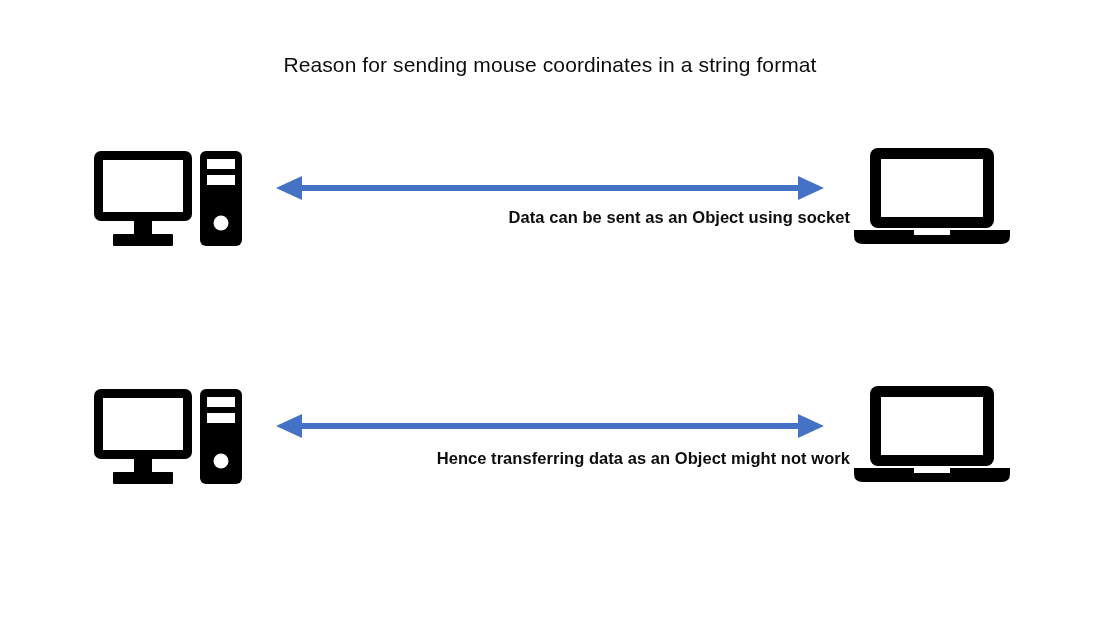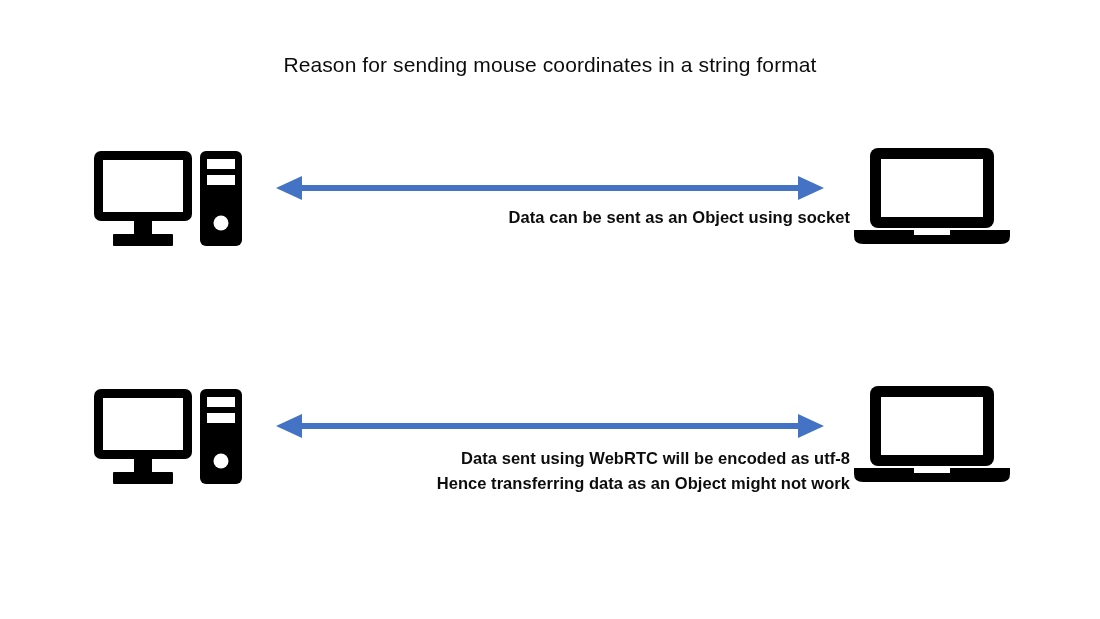--- a/index.html
+++ b/index.html
@@ -160,18 +160,17 @@
     <div class="laptop-icon">
       <svg viewBox="0 0 160 112" width="160" height="112" aria-hidden="true">
         <rect x="18" y="10" width="124" height="80" rx="8" ry="8" fill="#000000"></rect>
         <rect x="29" y="21" width="102" height="58" fill="#ffffff"></rect>
         <path d="M2,92 L62,92 L62,97 L98,97 L98,92 L158,92
                  L158,98 Q158,106 149,106 L11,106 Q2,106 2,98 Z" fill="#000000"></path>
       </svg>
     </div>
 
     <div class="caption caption-2">
-      <div>Data sent using WebRTC will be encoded as utf-8</div>
       <div>Hence transferring data as an Object might not work</div>
     </div>
   </div>
 
 </div>
 
 </body></html>

